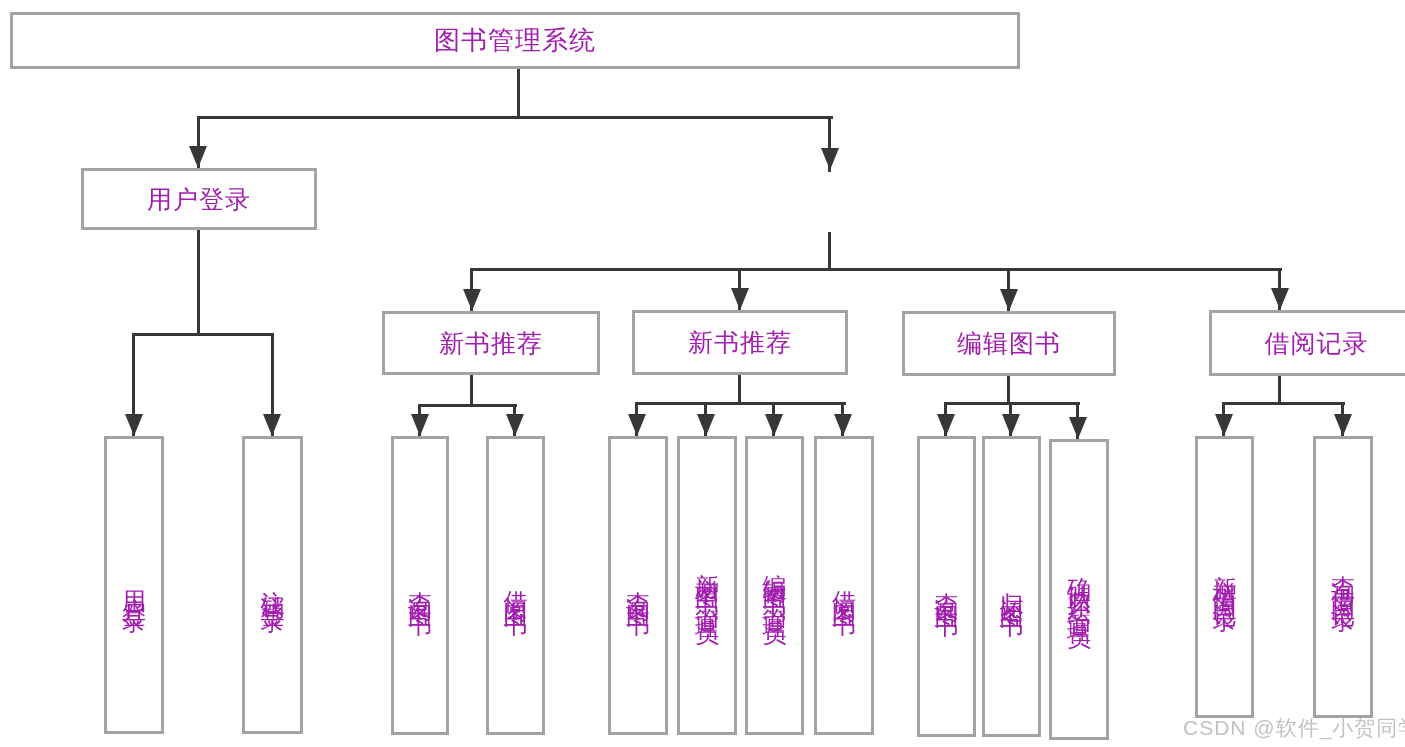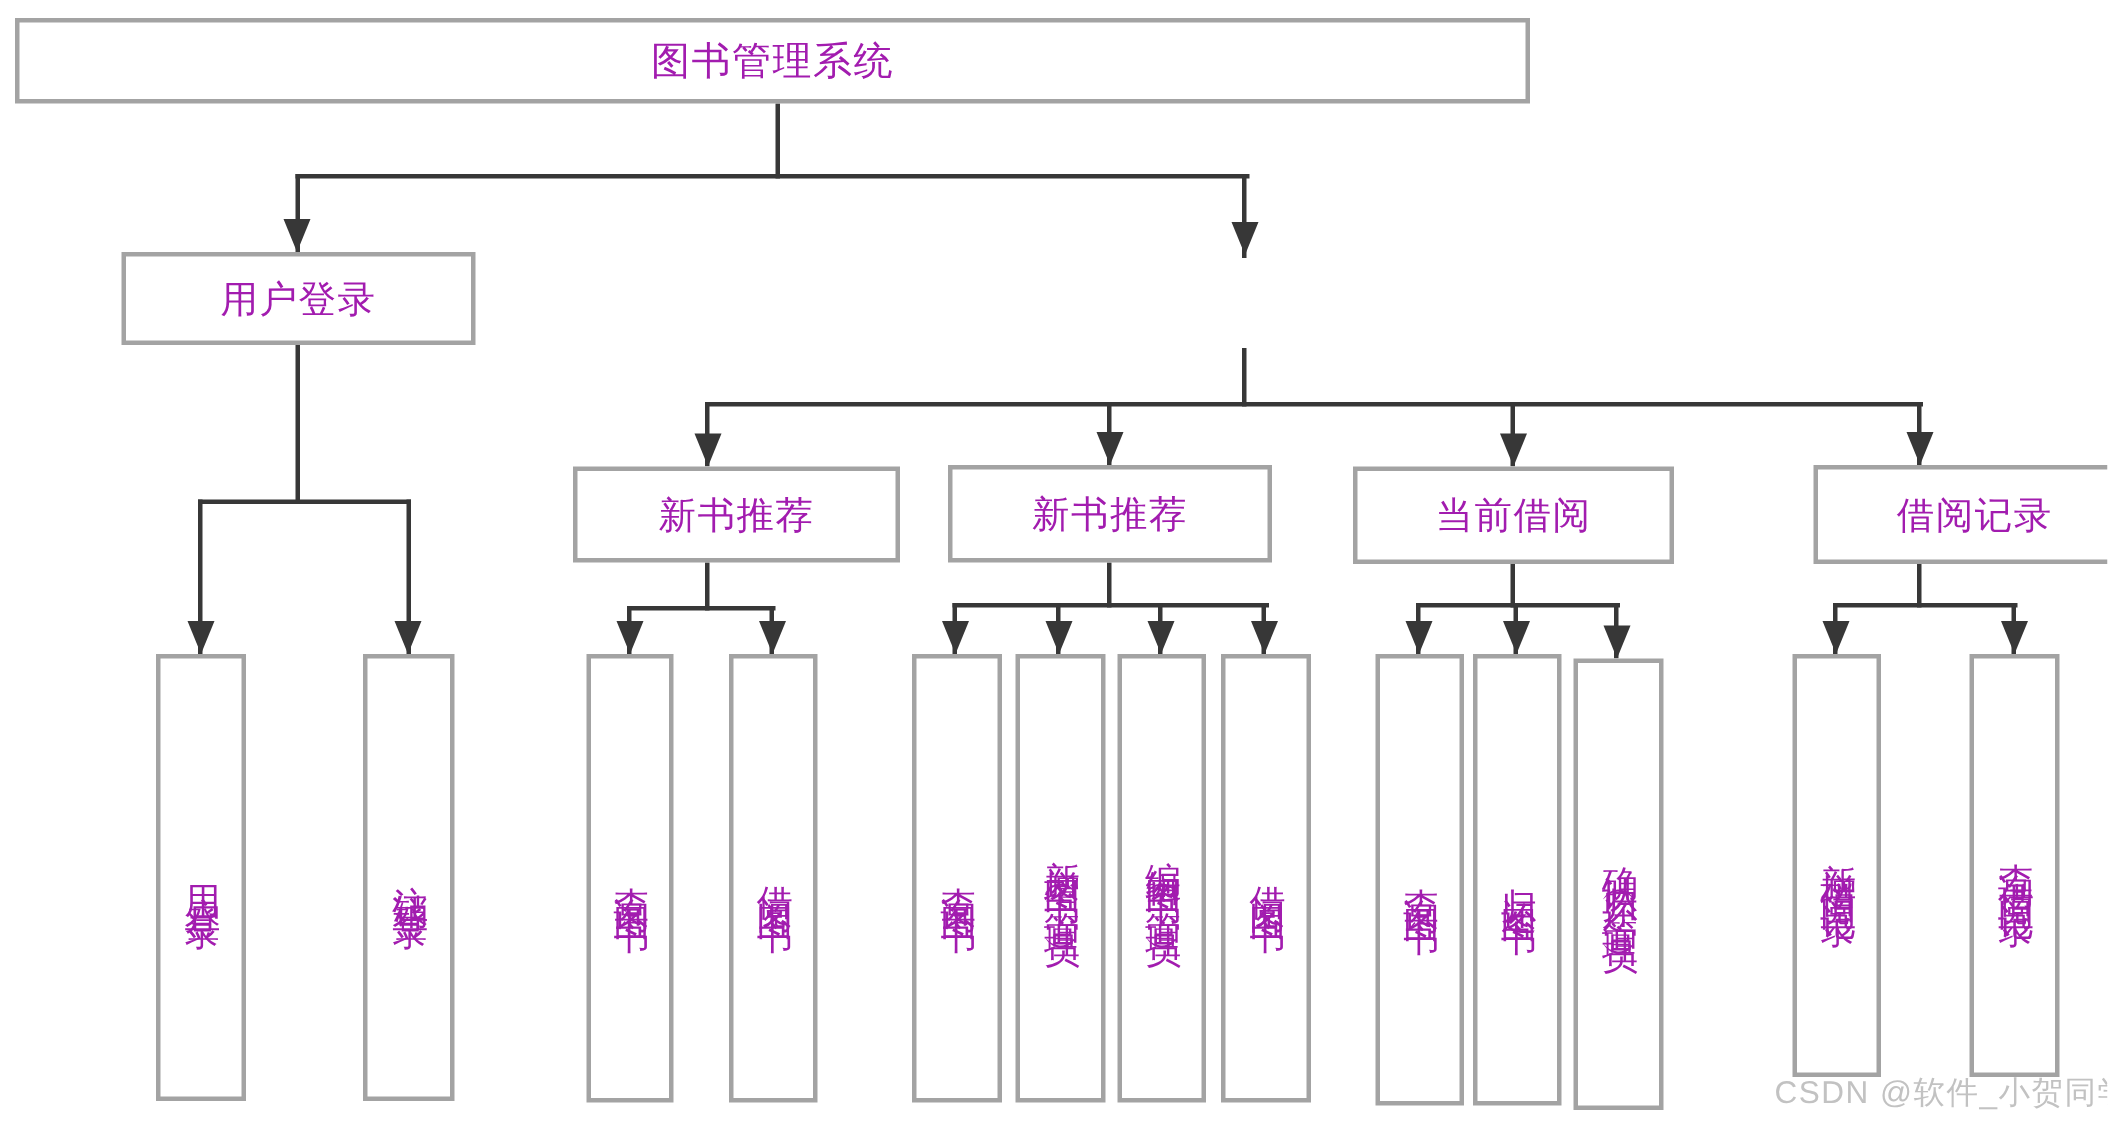--- a/index.html
+++ b/index.html
@@ -102,21 +102,21 @@
     <span>用户登录</span>
   </div>
 
   <div class="box" style="left:382px;top:311px;width:218px;height:64px;">
     <span>新书推荐</span>
   </div>
   <div class="box" style="left:632px;top:310px;width:216px;height:65px;">
     <span>新书推荐</span>
   </div>
   <div class="box" style="left:902px;top:311px;width:214px;height:65px;">
-    <span>当前借阅</span>
+    <span>编辑图书</span>
   </div>
   <div class="box" style="left:1173px;top:310px;width:215px;height:66px;margin-left:36px;">
     <span>借阅记录</span>
   </div>
 
   <div class="box" style="left:104px;top:436px;width:60px;height:298px;">
     <span class="vtext">用户登录</span>
   </div>
   <div class="box" style="left:242px;top:436px;width:61px;height:298px;">
     <span class="vtext">注销登录</span>

